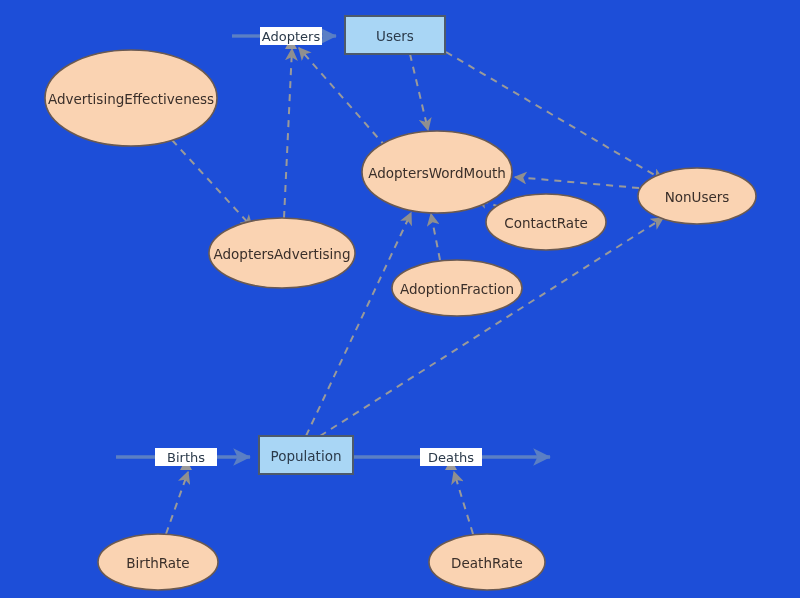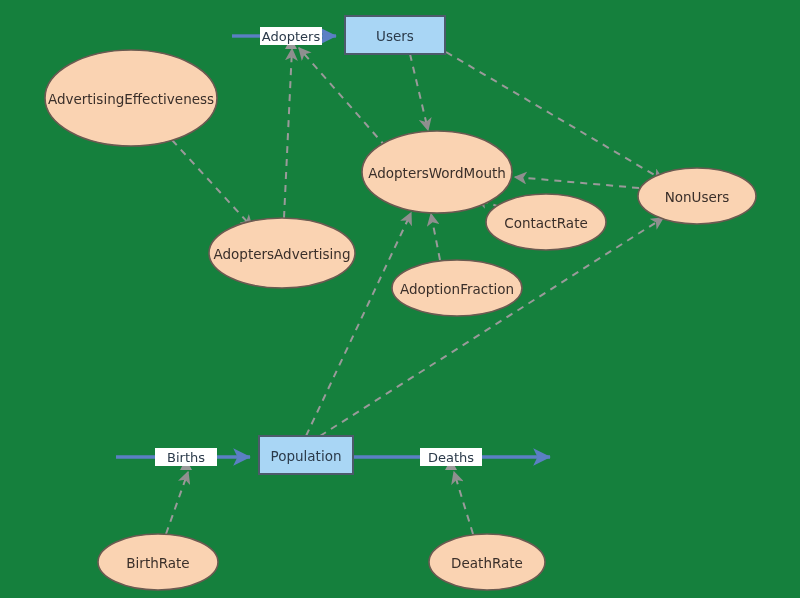--- a/index.html
+++ b/index.html
@@ -8,21 +8,21 @@
     padding: 0;
     background: #ffffff;
   }
   body {
     font-family: "DejaVu Sans", sans-serif;
   }
   #canvas-wrap {
     position: relative;
     width: 800px;
     height: 598px;
-    background: #15803d;
+    background: #1d4ed8;
     overflow: hidden;
   }
   #diagram-svg {
     position: absolute;
     left: 0;
     top: 0;
     width: 800px;
     height: 598px;
     display: block;
   }

